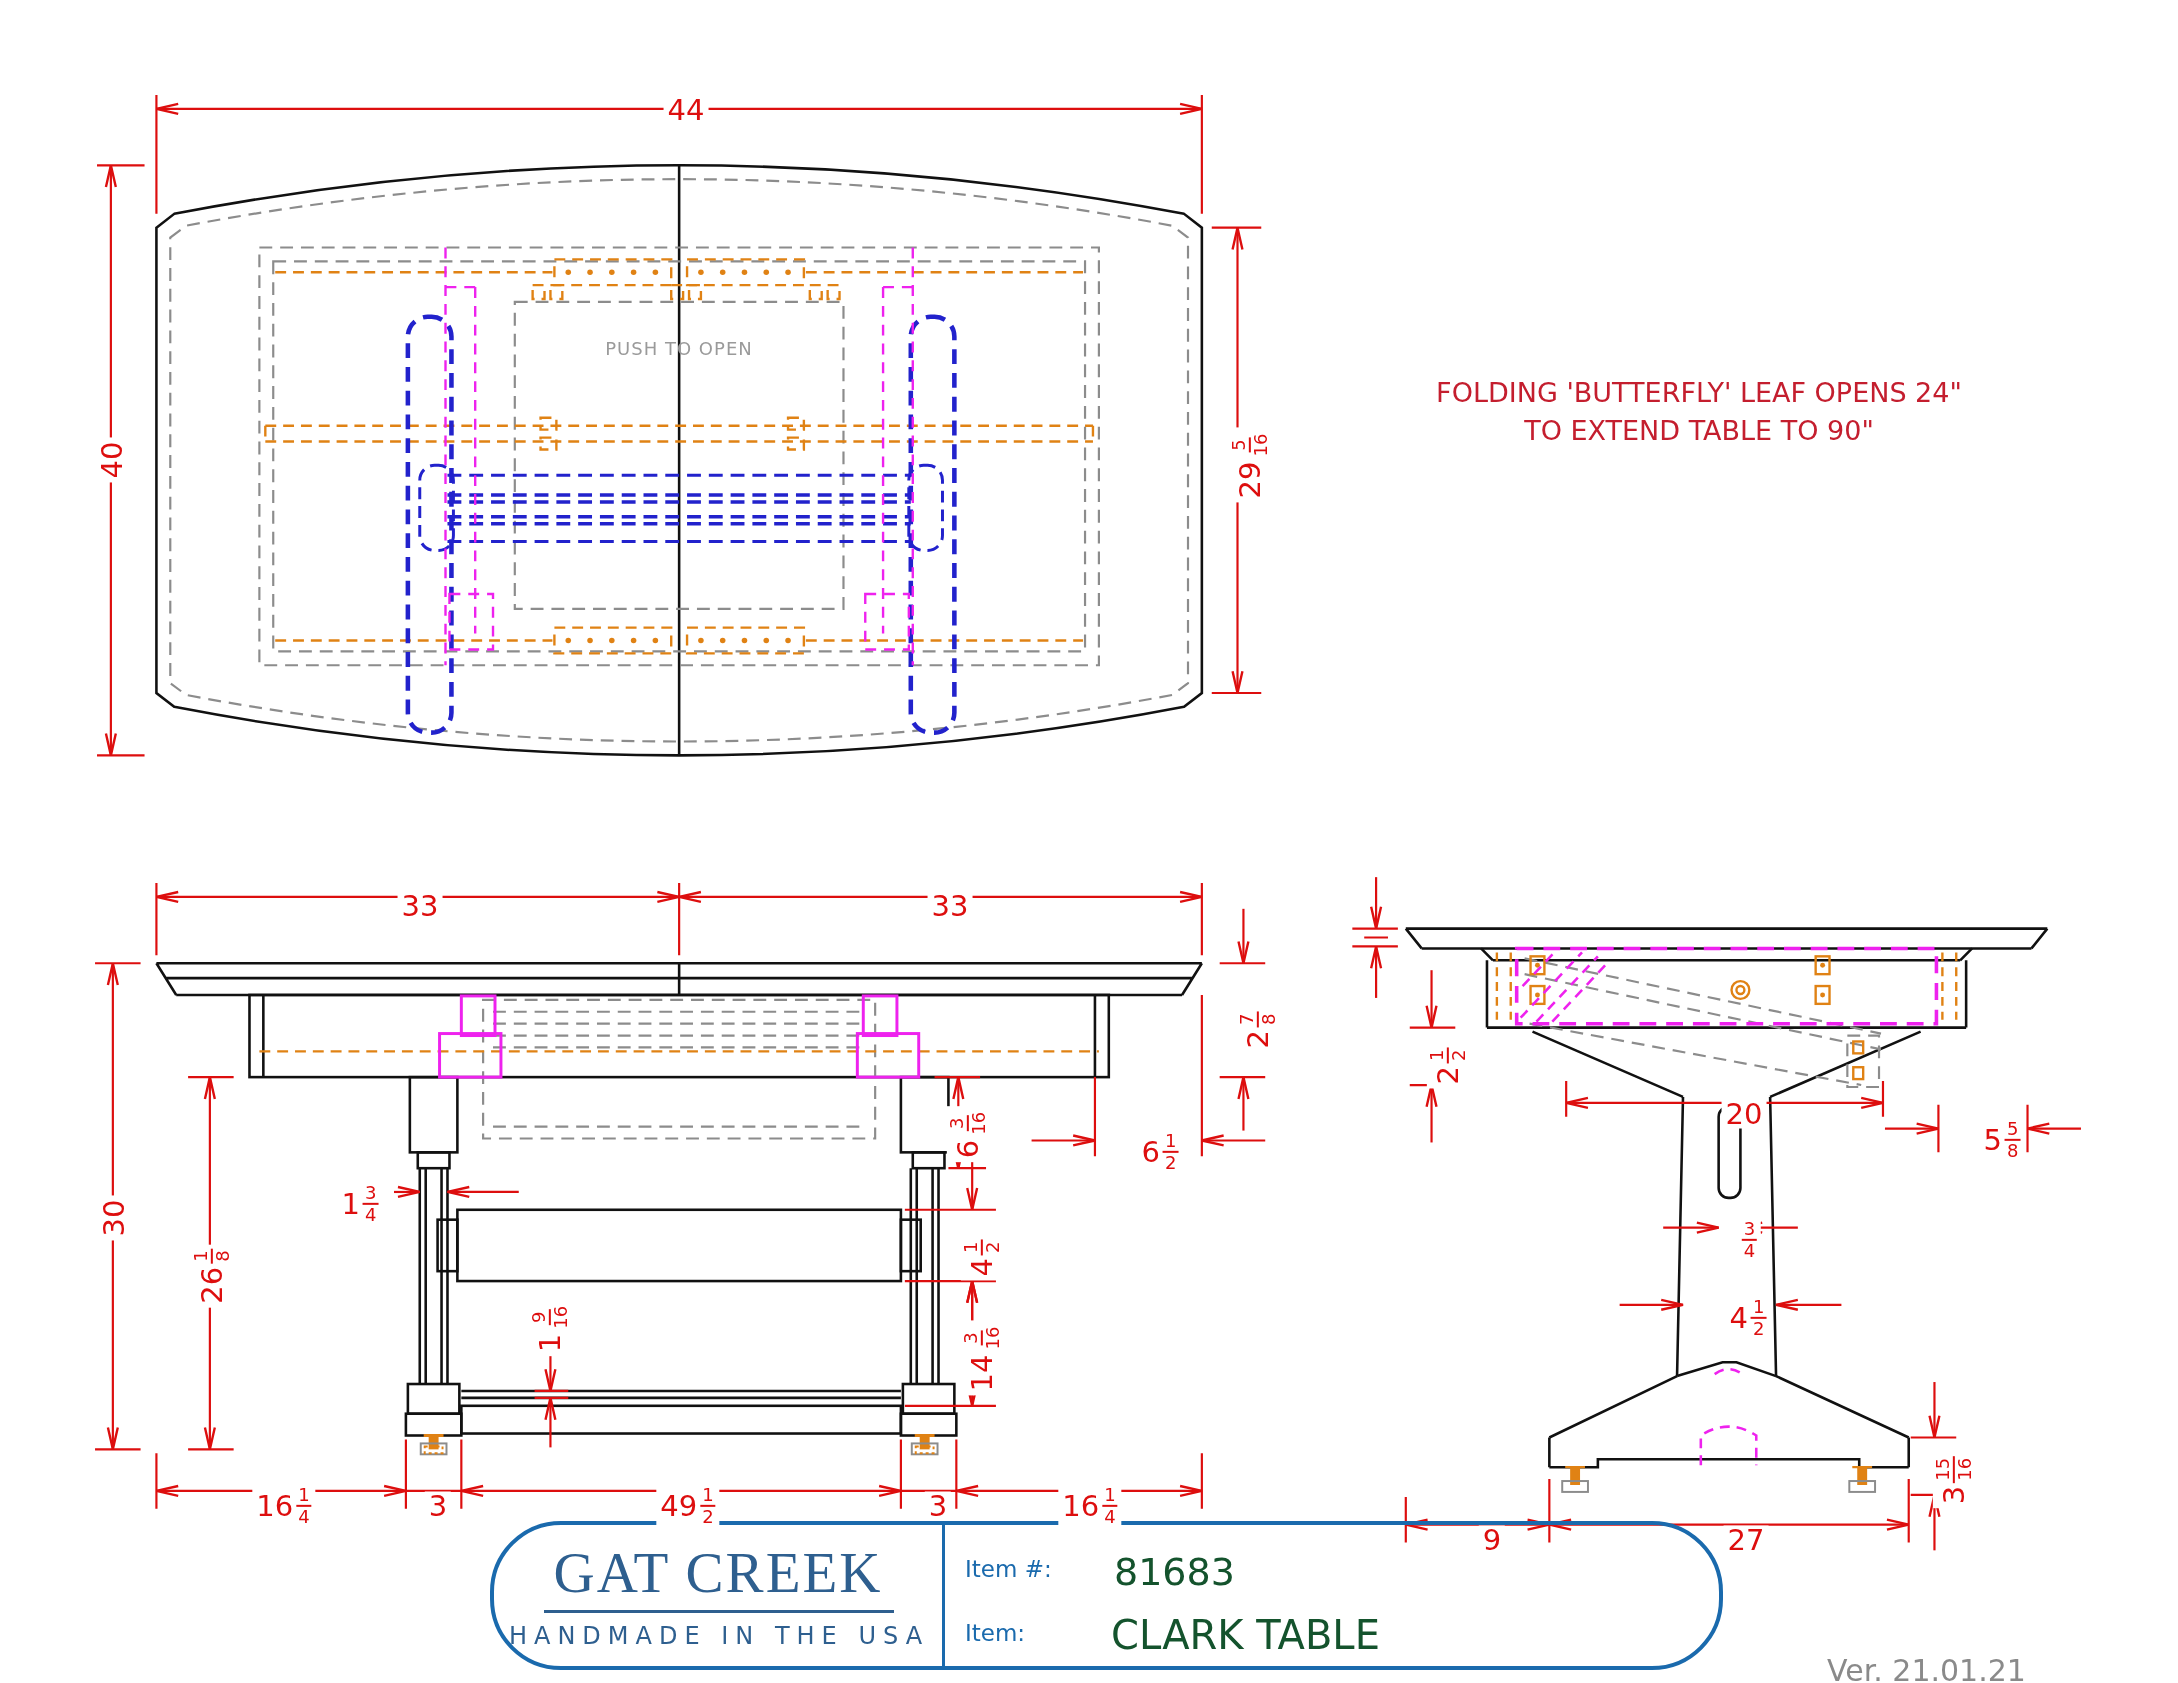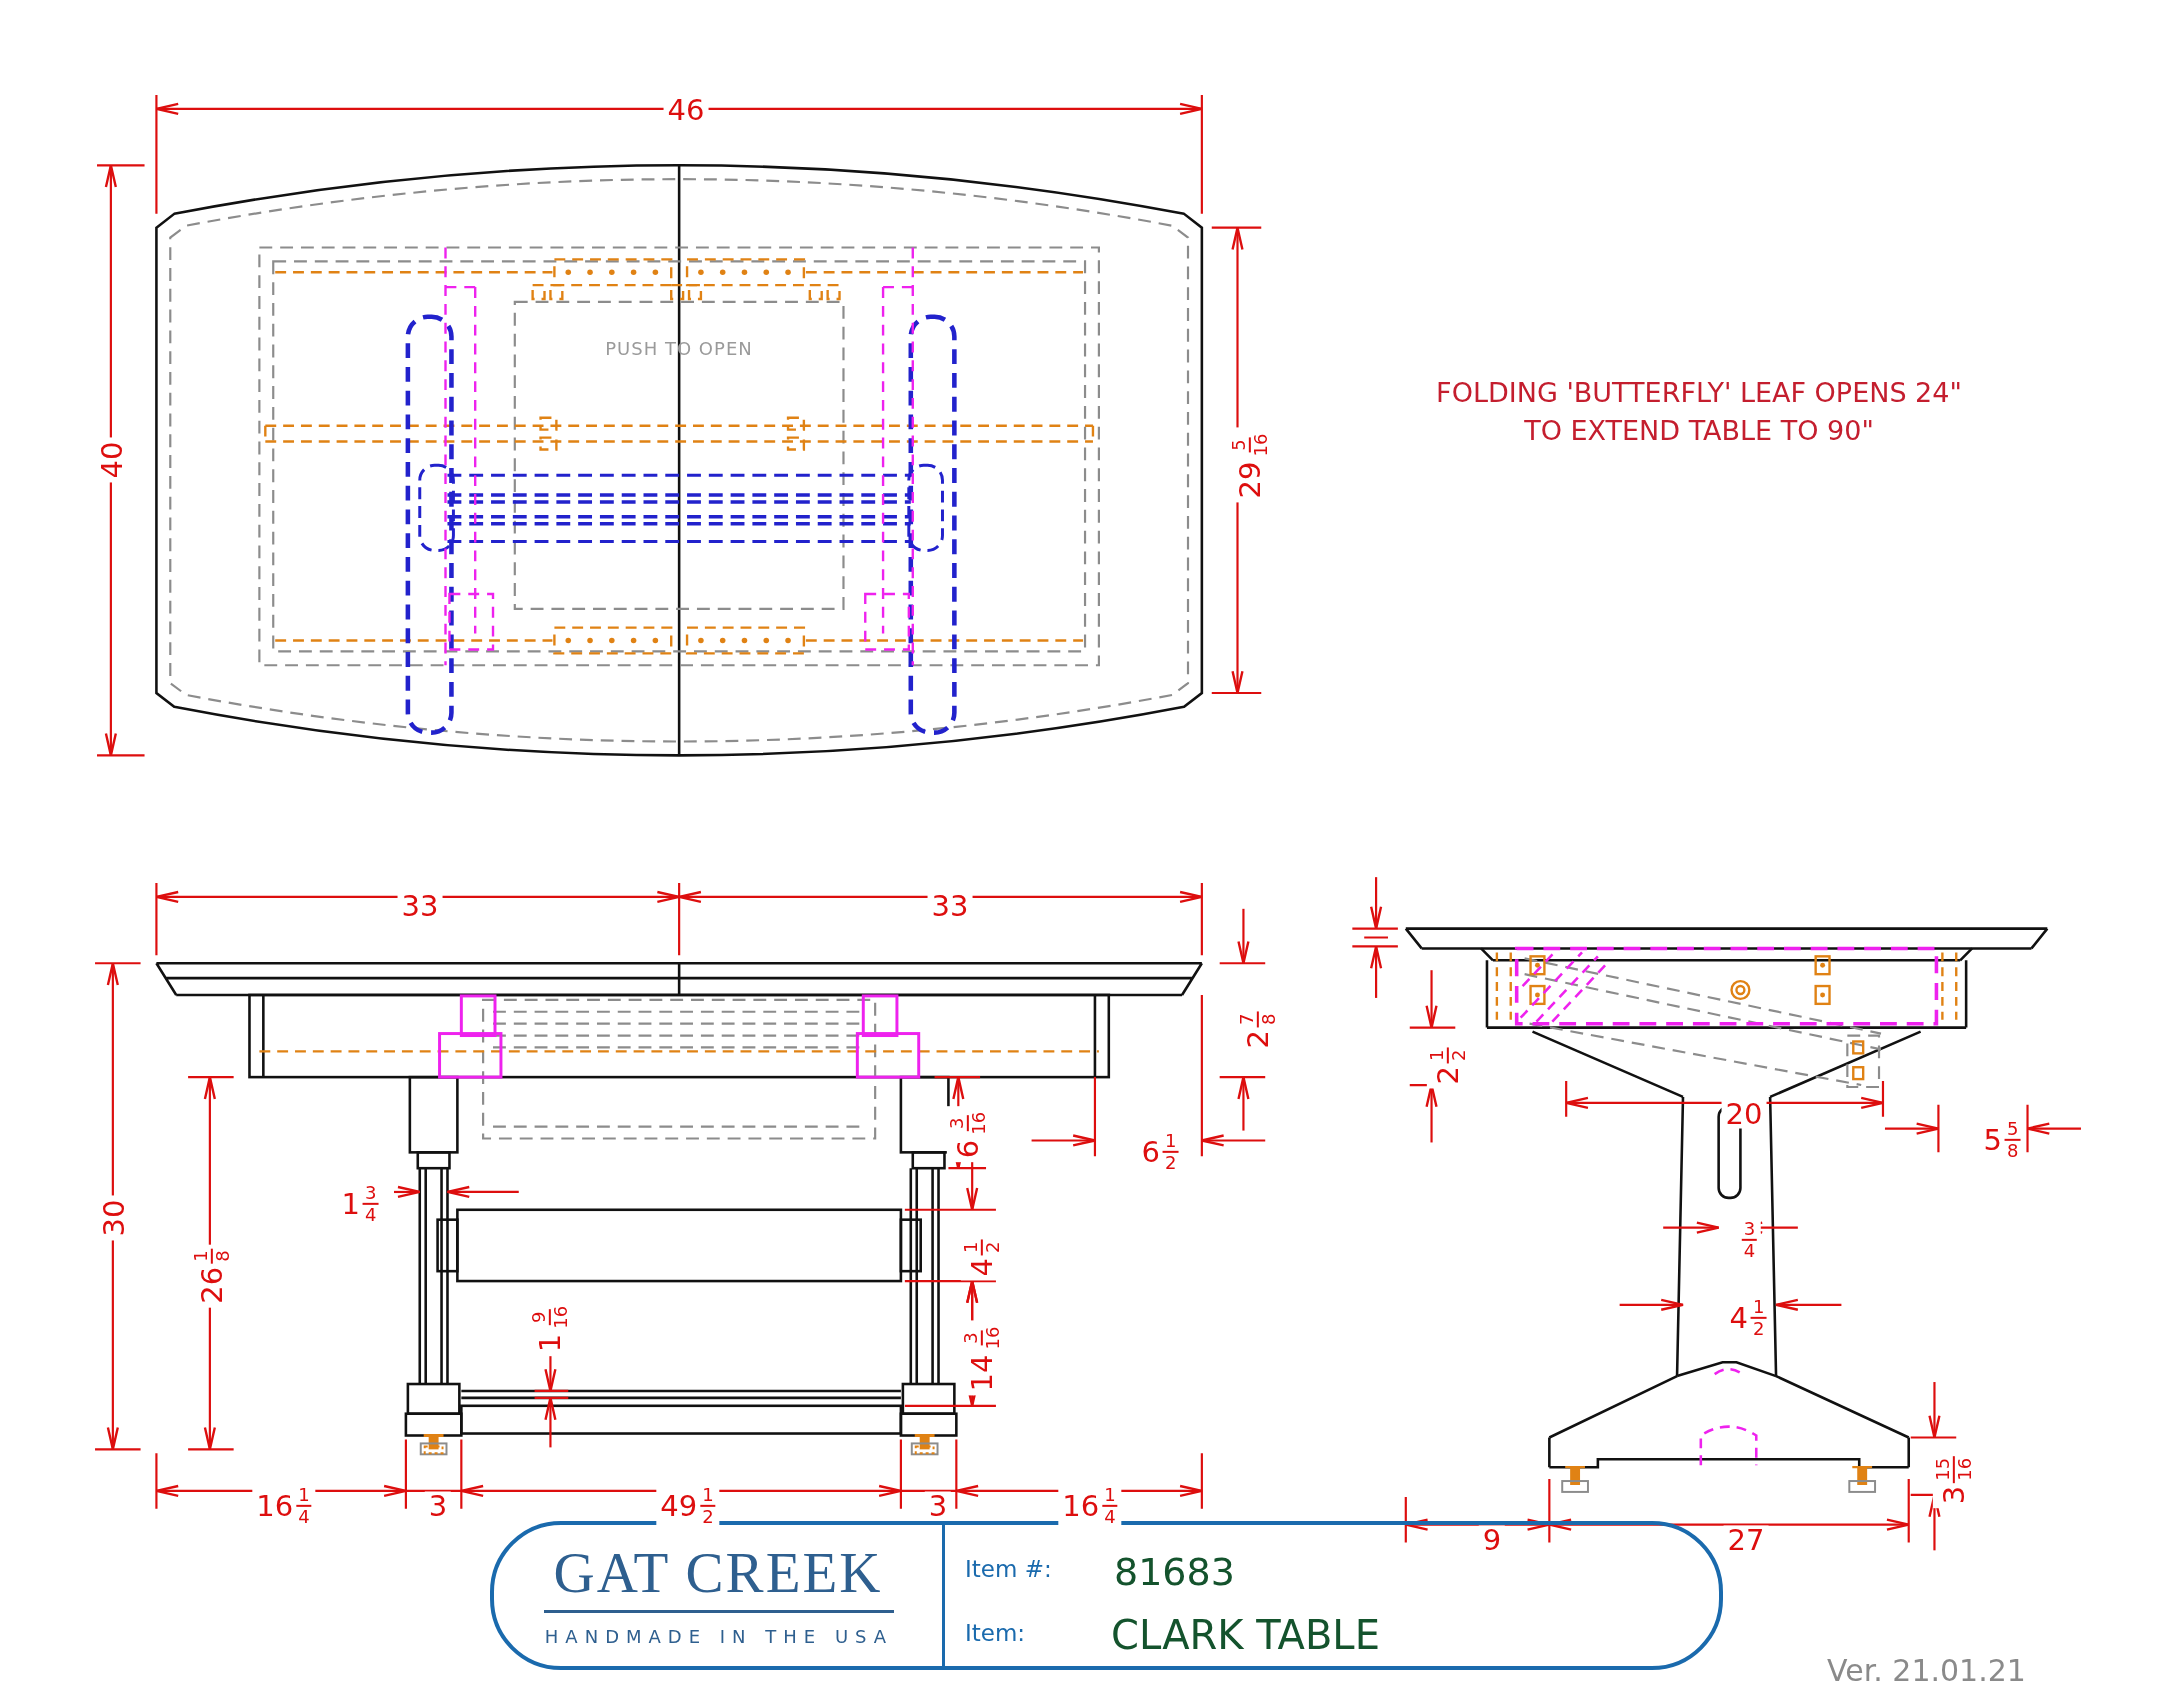--- a/index.html
+++ b/index.html
@@ -23,21 +23,21 @@
   
   .tb-border{position:absolute;left:490px;top:1521px;width:1233px;height:149px;
              border:4px solid #1a6aad;border-radius:71px;box-sizing:border-box;z-index:2;}
   .tb-divider{position:absolute;left:942px;top:1523px;height:145px;width:0;
               border-left:3px solid #1a6aad;z-index:3;}
   .tb-brand{position:absolute;left:718px;top:1572px;transform:translate(-50%,-50%);
             font-family:"Liberation Serif",serif;font-size:57px;color:#2e5f8f;
             letter-spacing:2px;z-index:3;white-space:nowrap;}
   .tb-rule{position:absolute;left:544px;top:1610px;width:350px;height:3px;background:#2e5f8f;z-index:3;}
   .tb-tagline{position:absolute;left:719px;top:1636px;transform:translate(-50%,-50%);
-              font-size:18px;letter-spacing:7px;color:#2e5f8f;z-index:3;white-space:nowrap;text-align:center;}
+              font-size:24px;letter-spacing:7px;color:#2e5f8f;z-index:3;white-space:nowrap;text-align:center;}
   .tb-lab{position:absolute;font-size:23px;color:#1a6aad;z-index:3;white-space:nowrap;}
   .tb-val{position:absolute;color:#14532d;z-index:3;white-space:nowrap;}
   .ver{position:absolute;left:1827px;top:1653px;font-size:30px;color:#8a8a8a;z-index:3;white-space:nowrap;}
 </style>
 </head>
 <body>
 
 <div id="page">
 
 <svg id="draw" width="2178" height="1683" viewBox="0 0 2200 1700">
@@ -277,21 +277,21 @@
 </svg>
 
 <div class="push">PUSH TO OPEN</div>
 
 <div class="note">
   <div>FOLDING 'BUTTERFLY' LEAF OPENS 24"</div>
   <div>TO EXTEND TABLE TO 90"</div>
 </div>
 
 <div class="dim" style="--x:686;--y:110">
-      <span class="w">46</span>
+      <span class="w">44</span>
     </div>
 <div class="dim r" style="--x:112;--y:460">
       <span class="w">40</span>
     </div>
 <div class="dim r" style="--x:1250;--y:465">
       <span class="w">29</span>
       <span class="fr">
         <span class="fn">5</span>
         <span class="fd">16</span>
       </span>

